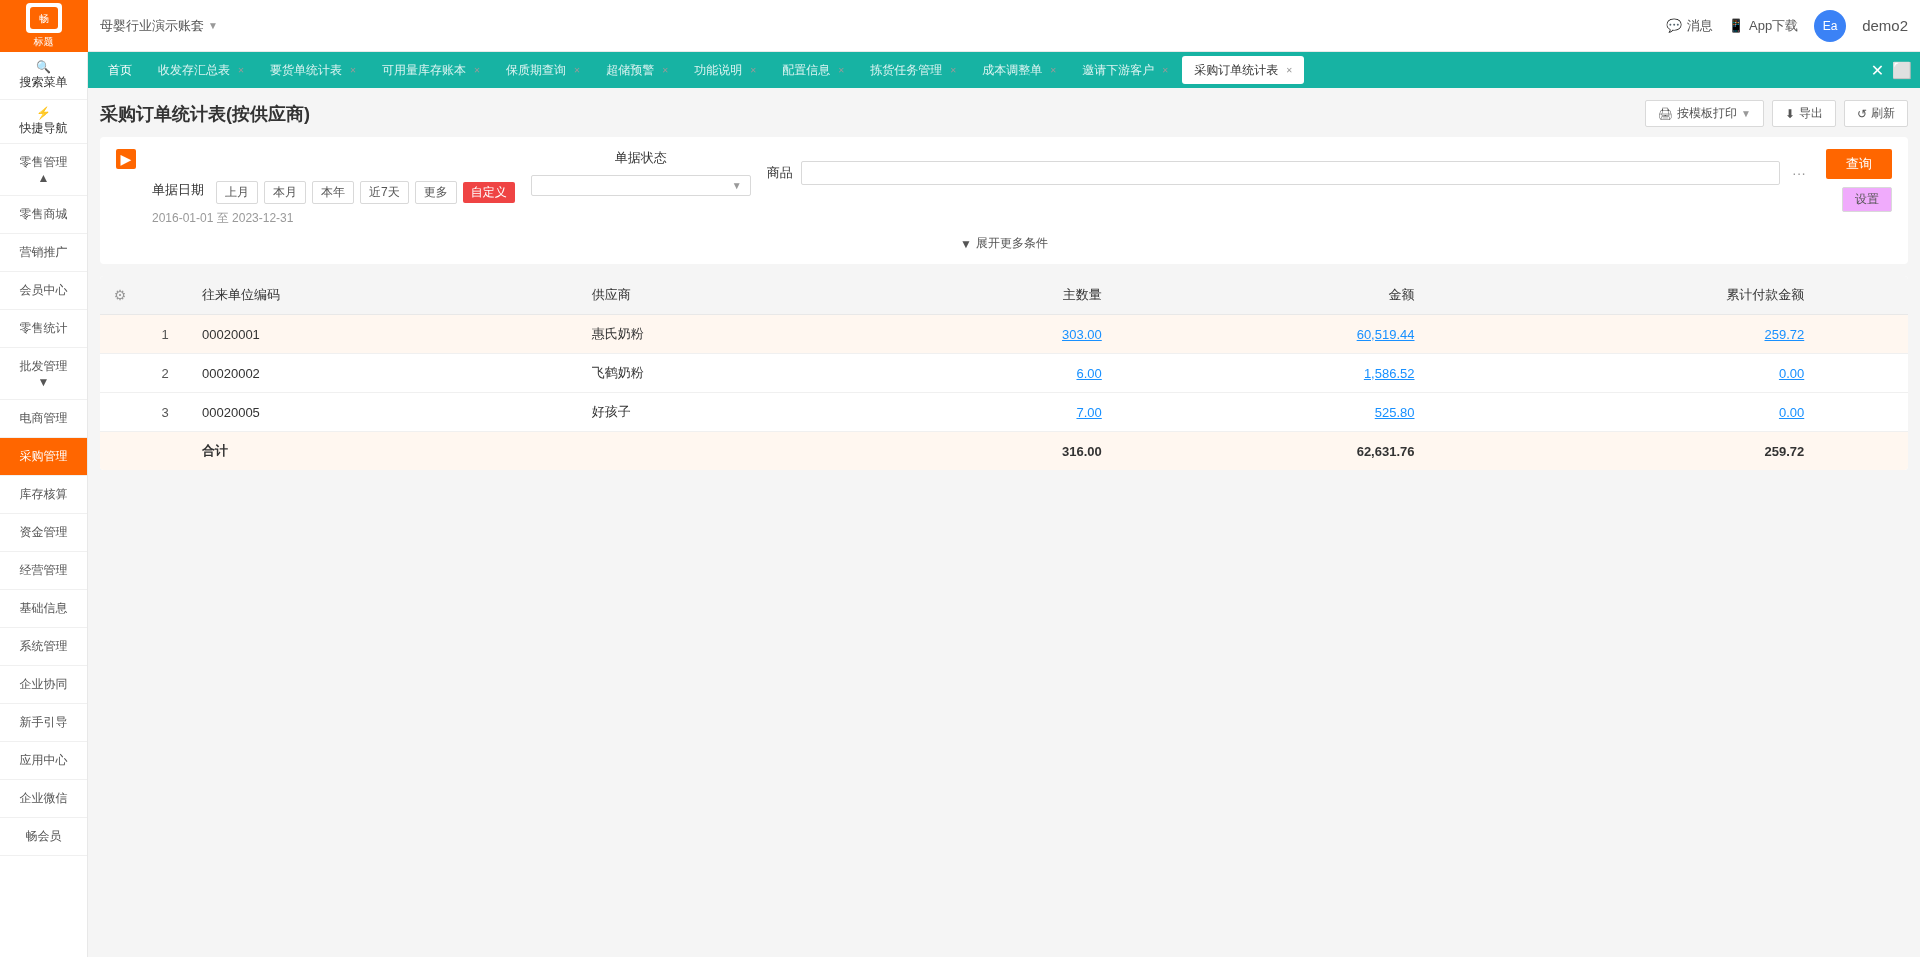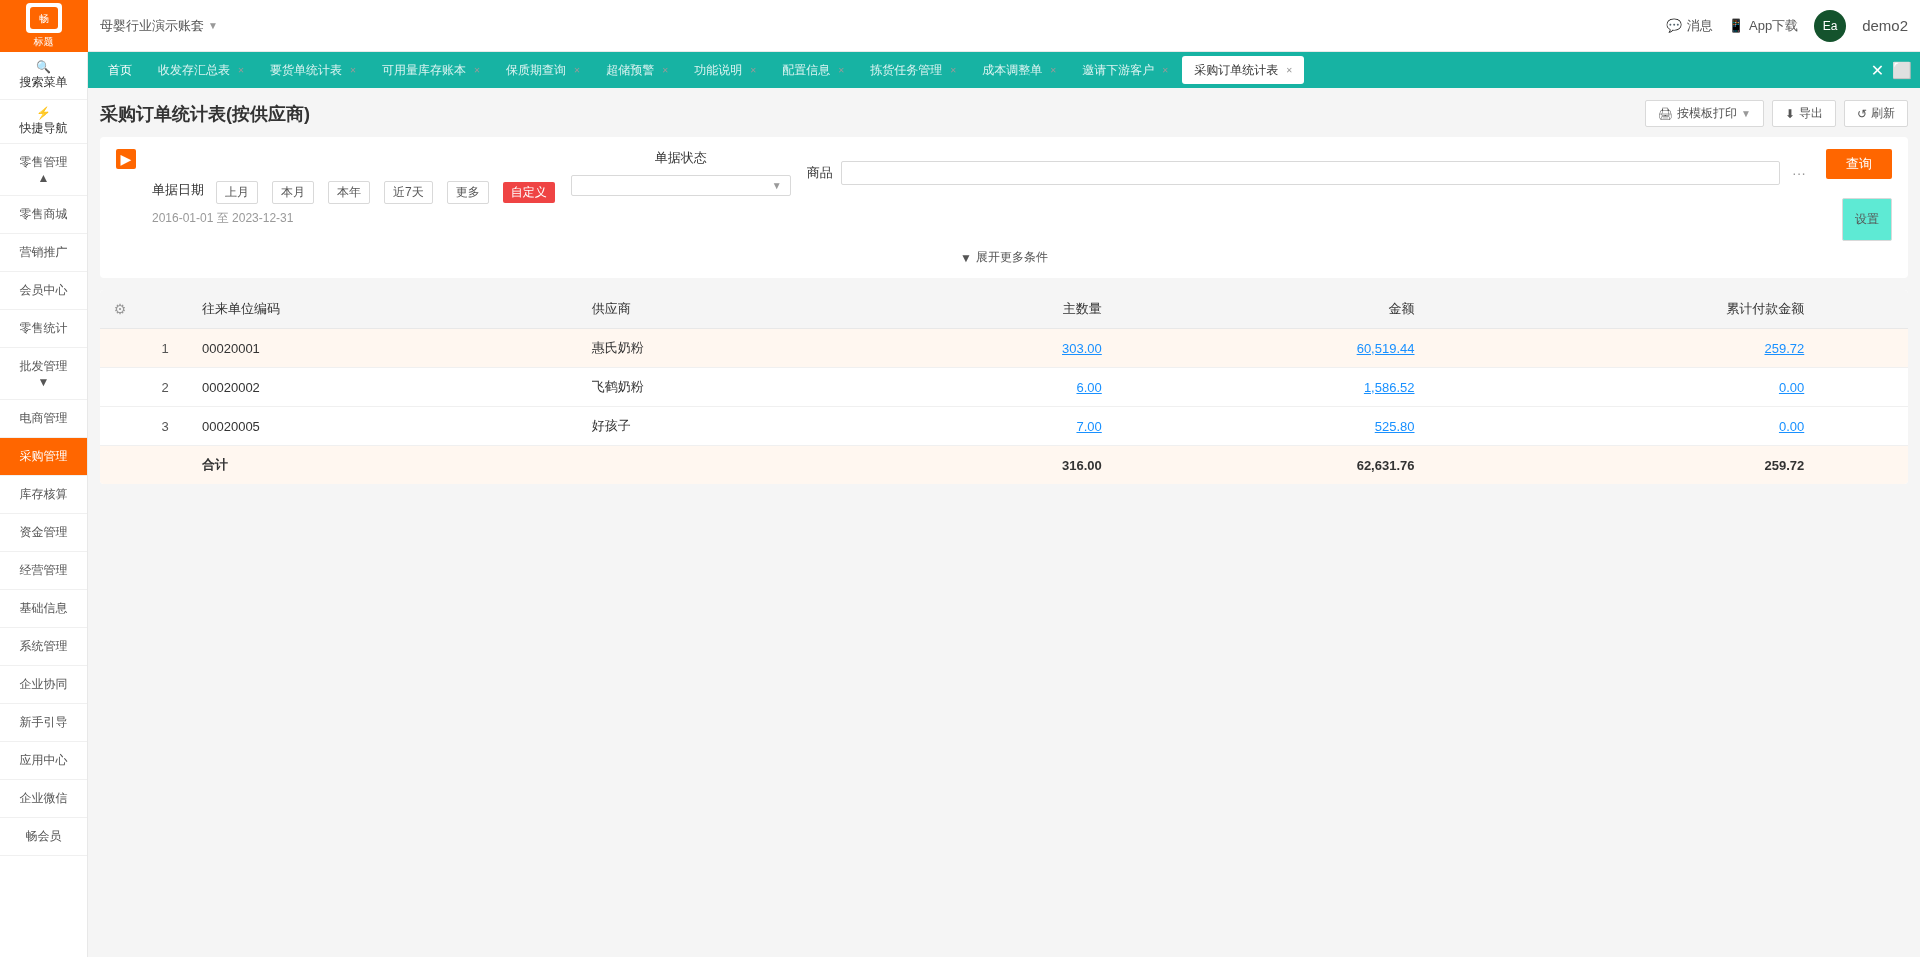--- a/index.html
+++ b/index.html
@@ -20,50 +20,50 @@
     .main { flex: 1; display: flex; flex-direction: column; overflow: hidden; }
 
     
     .topbar { height: 52px; background: #fff; border-bottom: 1px solid #e8e8e8; display: flex; align-items: center; padding: 0 12px; justify-content: space-between; gap: 44px; }
     .topbar-left { display: flex; align-items: center; gap: 8px; }
     .workspace-selector { display: flex; align-items: center; gap: 4px; color: #555; font-size: 13px; cursor: pointer; }
     .workspace-arrow { color: #999; font-size: 10px; }
     .topbar-right { display: flex; align-items: center; gap: 16px; }
     .topbar-msg { display: flex; align-items: center; gap: 4px; color: #555; font-size: 13px; cursor: pointer; }
     .topbar-app { display: flex; align-items: center; gap: 4px; color: #555; font-size: 13px; cursor: pointer; }
-    .user-avatar { width: 32px; height: 32px; border-radius: 50%; background: #14532d; display: flex; align-items: center; justify-content: center; color: #fff; font-size: 12px; cursor: pointer; }
+    .user-avatar { width: 32px; height: 32px; border-radius: 50%; background: #3b82f6; display: flex; align-items: center; justify-content: center; color: #fff; font-size: 12px; cursor: pointer; }
     .user-name { color: #555; font-size: 15px; cursor: pointer; }
 
     
     .tabbar { height: 36px; background: #17b3a3; display: flex; align-items: center; padding: 0 8px; overflow: hidden; gap: 2px; }
     .tab-item { height: 28px; padding: 0 12px; display: flex; align-items: center; gap: 6px; border-radius: 3px; cursor: pointer; font-size: 12px; color: rgba(255,255,255,0.85); white-space: nowrap; font-family: Liberation Mono, monospace; }
     .tab-item.active { background: #fff; color: #333; }
     .tab-item.home { background: transparent; color: #fff; }
     .tab-close { font-size: 10px; color: #999; cursor: pointer; margin-left: 2px; }
     .tabbar-actions { margin-left: auto; display: flex; align-items: center; gap: 8px; }
     .tabbar-btn { color: #fff; font-size: 16px; cursor: pointer; background: none; border: none; }
 
     
     .content { flex: 1; background: #f5f5f5; overflow: auto; padding: 12px; }
     .page-title { font-size: 18px; color: #333; font-weight: bold; margin-bottom: 0; }
     .filter-panel { background: #fff; border-radius: 4px; padding: 12px 16px; margin-bottom: 12px; }
     .filter-row { display: flex; gap: 12px; flex-wrap: wrap; margin-top: 32px; }
     .filter-label { color: #333; font-size: 13px; white-space: nowrap; }
     .filter-toggle { width: 20px; height: 20px; background: #ff6600; color: #fff; border: none; border-radius: 2px; cursor: pointer; display: flex; align-items: center; justify-content: center; font-size: 14px; flex-shrink: 0; }
-    .date-buttons { display: flex; gap: 14px; align-items: center; }
+    .date-buttons { display: flex; gap: 6px; align-items: center; }
     .date-btn { padding: 2px 8px; border: 1px solid #d9d9d9; border-radius: 2px; background: #fff; color: #555; font-size: 12px; cursor: pointer; }
     .date-tag { padding: 2px 8px; background: #ef4444; color: #fff; border-radius: 2px; font-size: 12px; }
     .date-range { color: #999; font-size: 12px; margin-top: 2px; }
     .filter-select { border: 1px solid #d9d9d9; border-radius: 2px; padding: 4px 8px; font-size: 12px; width: 220px; display: flex; align-items: center; justify-content: space-between; cursor: pointer; background: #fff; }
     .filter-select-arrow { color: #999; font-size: 10px; }
     .expand-row { display: flex; justify-content: center; margin-top: 8px; }
     .expand-btn { display: flex; align-items: center; gap: 4px; color: #555; font-size: 12px; cursor: pointer; border: none; background: none; }
-    .filter-right-actions { margin-left: auto; display: flex; flex-direction: column; gap: 19px; align-items: flex-end; justify-content: flex-end; }
+    .filter-right-actions { margin-left: auto; display: flex; flex-direction: column; gap: 8px; align-items: flex-end; justify-content: flex-end; }
     .search-btn { background: #ff6600; color: #fff; border: none; border-radius: 2px; padding: 6px 20px; font-size: 13px; cursor: pointer; }
-    .setting-btn { background: #5eead4; color: #555; border: 1px solid #d9d9d9; border-radius: 2px; padding: 12px 12px; font-size: 12px; cursor: pointer; }
+    .setting-btn { background: #f0abfc; color: #555; border: 1px solid #d9d9d9; border-radius: 2px; padding: 3px 12px; font-size: 12px; cursor: pointer; }
     .filter-top-row { display: flex; align-items: flex-start; gap: 16px; width: 100%; }
     .filter-middle { display: flex; flex: 1; gap: 16px; align-items: center; }
     .filter-col { display: flex; align-items: flex-start; flex-direction: column; gap: 4px; }
 
     .toolbar-row { display: flex; align-items: center; justify-content: flex-end; gap: 8px; margin-bottom: 8px; }
     .toolbar-btn { display: flex; align-items: center; gap: 4px; padding: 4px 12px; border: 1px solid #d9d9d9; border-radius: 2px; background: #fff; color: #555; font-size: 12px; cursor: pointer; }
     .toolbar-btn-arrow { font-size: 10px; color: #999; }
 
     
     .table-wrapper { background: #fff; border-radius: 4px; overflow: hidden; }

